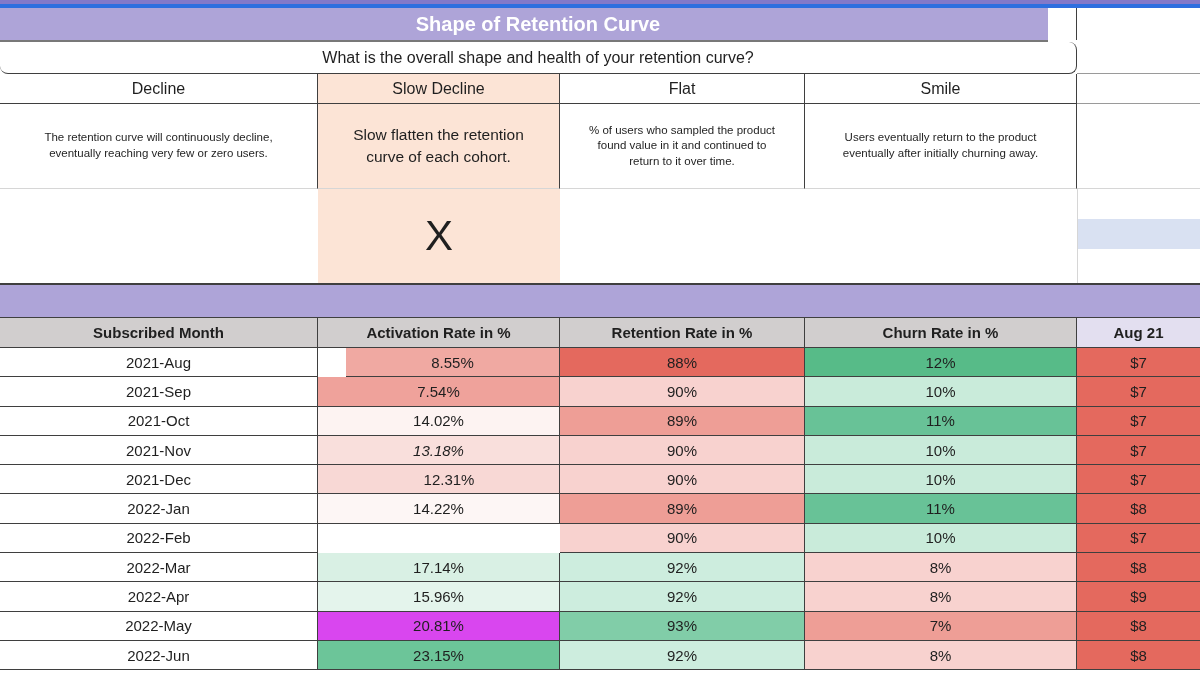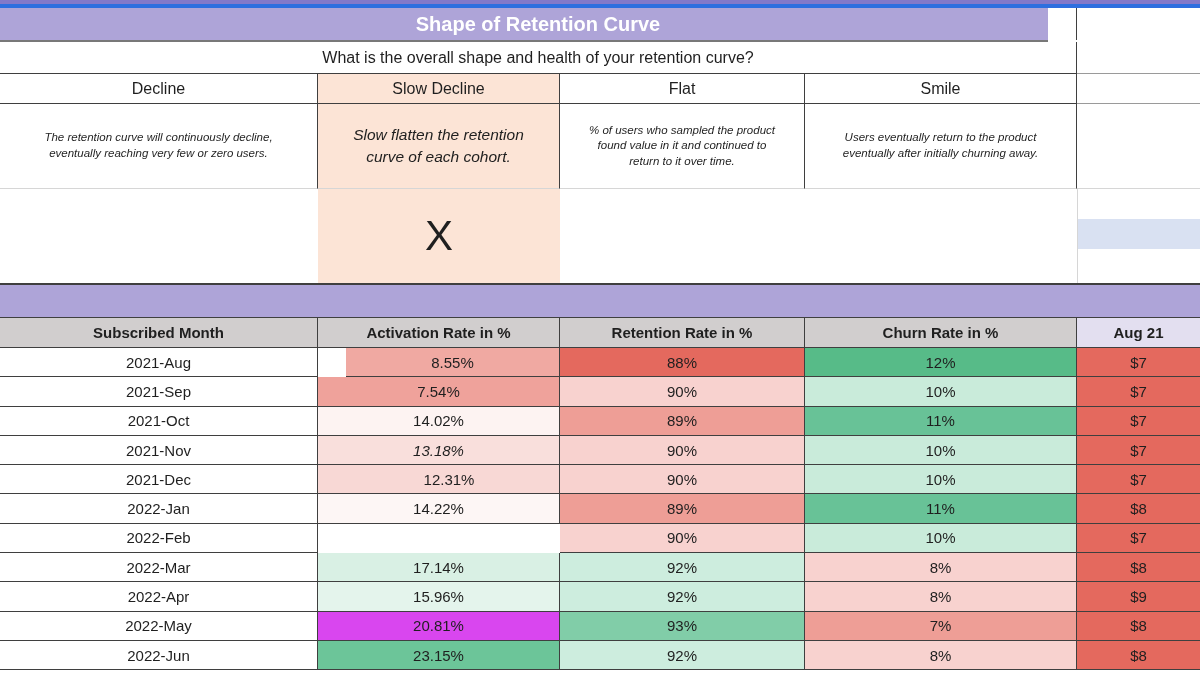--- a/index.html
+++ b/index.html
@@ -24,28 +24,28 @@
   .strip{width:100%;}
   .sliver{height:4px;background:var(--sliver);}
   .blue{height:4px;background:var(--blue);}
   .row{display:grid;grid-template-columns:318px 242px 245px 272px 123px;width:1048px;}
   .c{display:flex;align-items:center;justify-content:center;text-align:center;}
   
   .title-row{grid-template-columns:1077px 123px;height:34px;background:var(--purple);border-bottom:2px solid #787878;}
   .title-main{border-right:1.5px solid var(--line);font-size:20px;font-weight:bold;color:#fff;}
   
   .question-row{height:32px;grid-template-columns:1077px 123px;}
-  .q-main{border-right:1.5px solid var(--line);border-bottom:1.5px solid var(--line);font-size:16px;}
+  .q-main{border-right:1.5px solid var(--line);border-bottom:1.5px solid var(--line);font-size:16px;border-radius:8px;}
   .q-side{border-bottom:1px solid var(--mline);}
   
   .cat-row{height:30px;}
   .cat-cell{font-size:16px;border-right:1.5px solid var(--line);border-bottom:1.5px solid var(--line);}
   .cat-side{border-bottom:1px solid var(--mline);}
   
-  .desc-row{height:85px;font-style:italic;}
+  .desc-row{height:85px;}
   .desc-cell{font-size:11.5px;line-height:1.35;border-right:1.5px solid var(--line);border-bottom:1px solid var(--lline);padding:4px 24px;}
   .desc-cell.flat-pad{padding:4px 27px;}
   .desc-cell.big-desc{font-size:15.5px;line-height:1.45;padding:4px 18px;}
   .desc-side{border-bottom:1px solid var(--lline);}
   
   .marker-row{height:94px;}
   .marker-cell{font-size:42px;font-weight:400;}
   .peach{background:var(--peach);}
   .marker-side{display:flex;flex-direction:column;border-left:1px solid var(--lline);}
   .ms-a{height:30px;}

